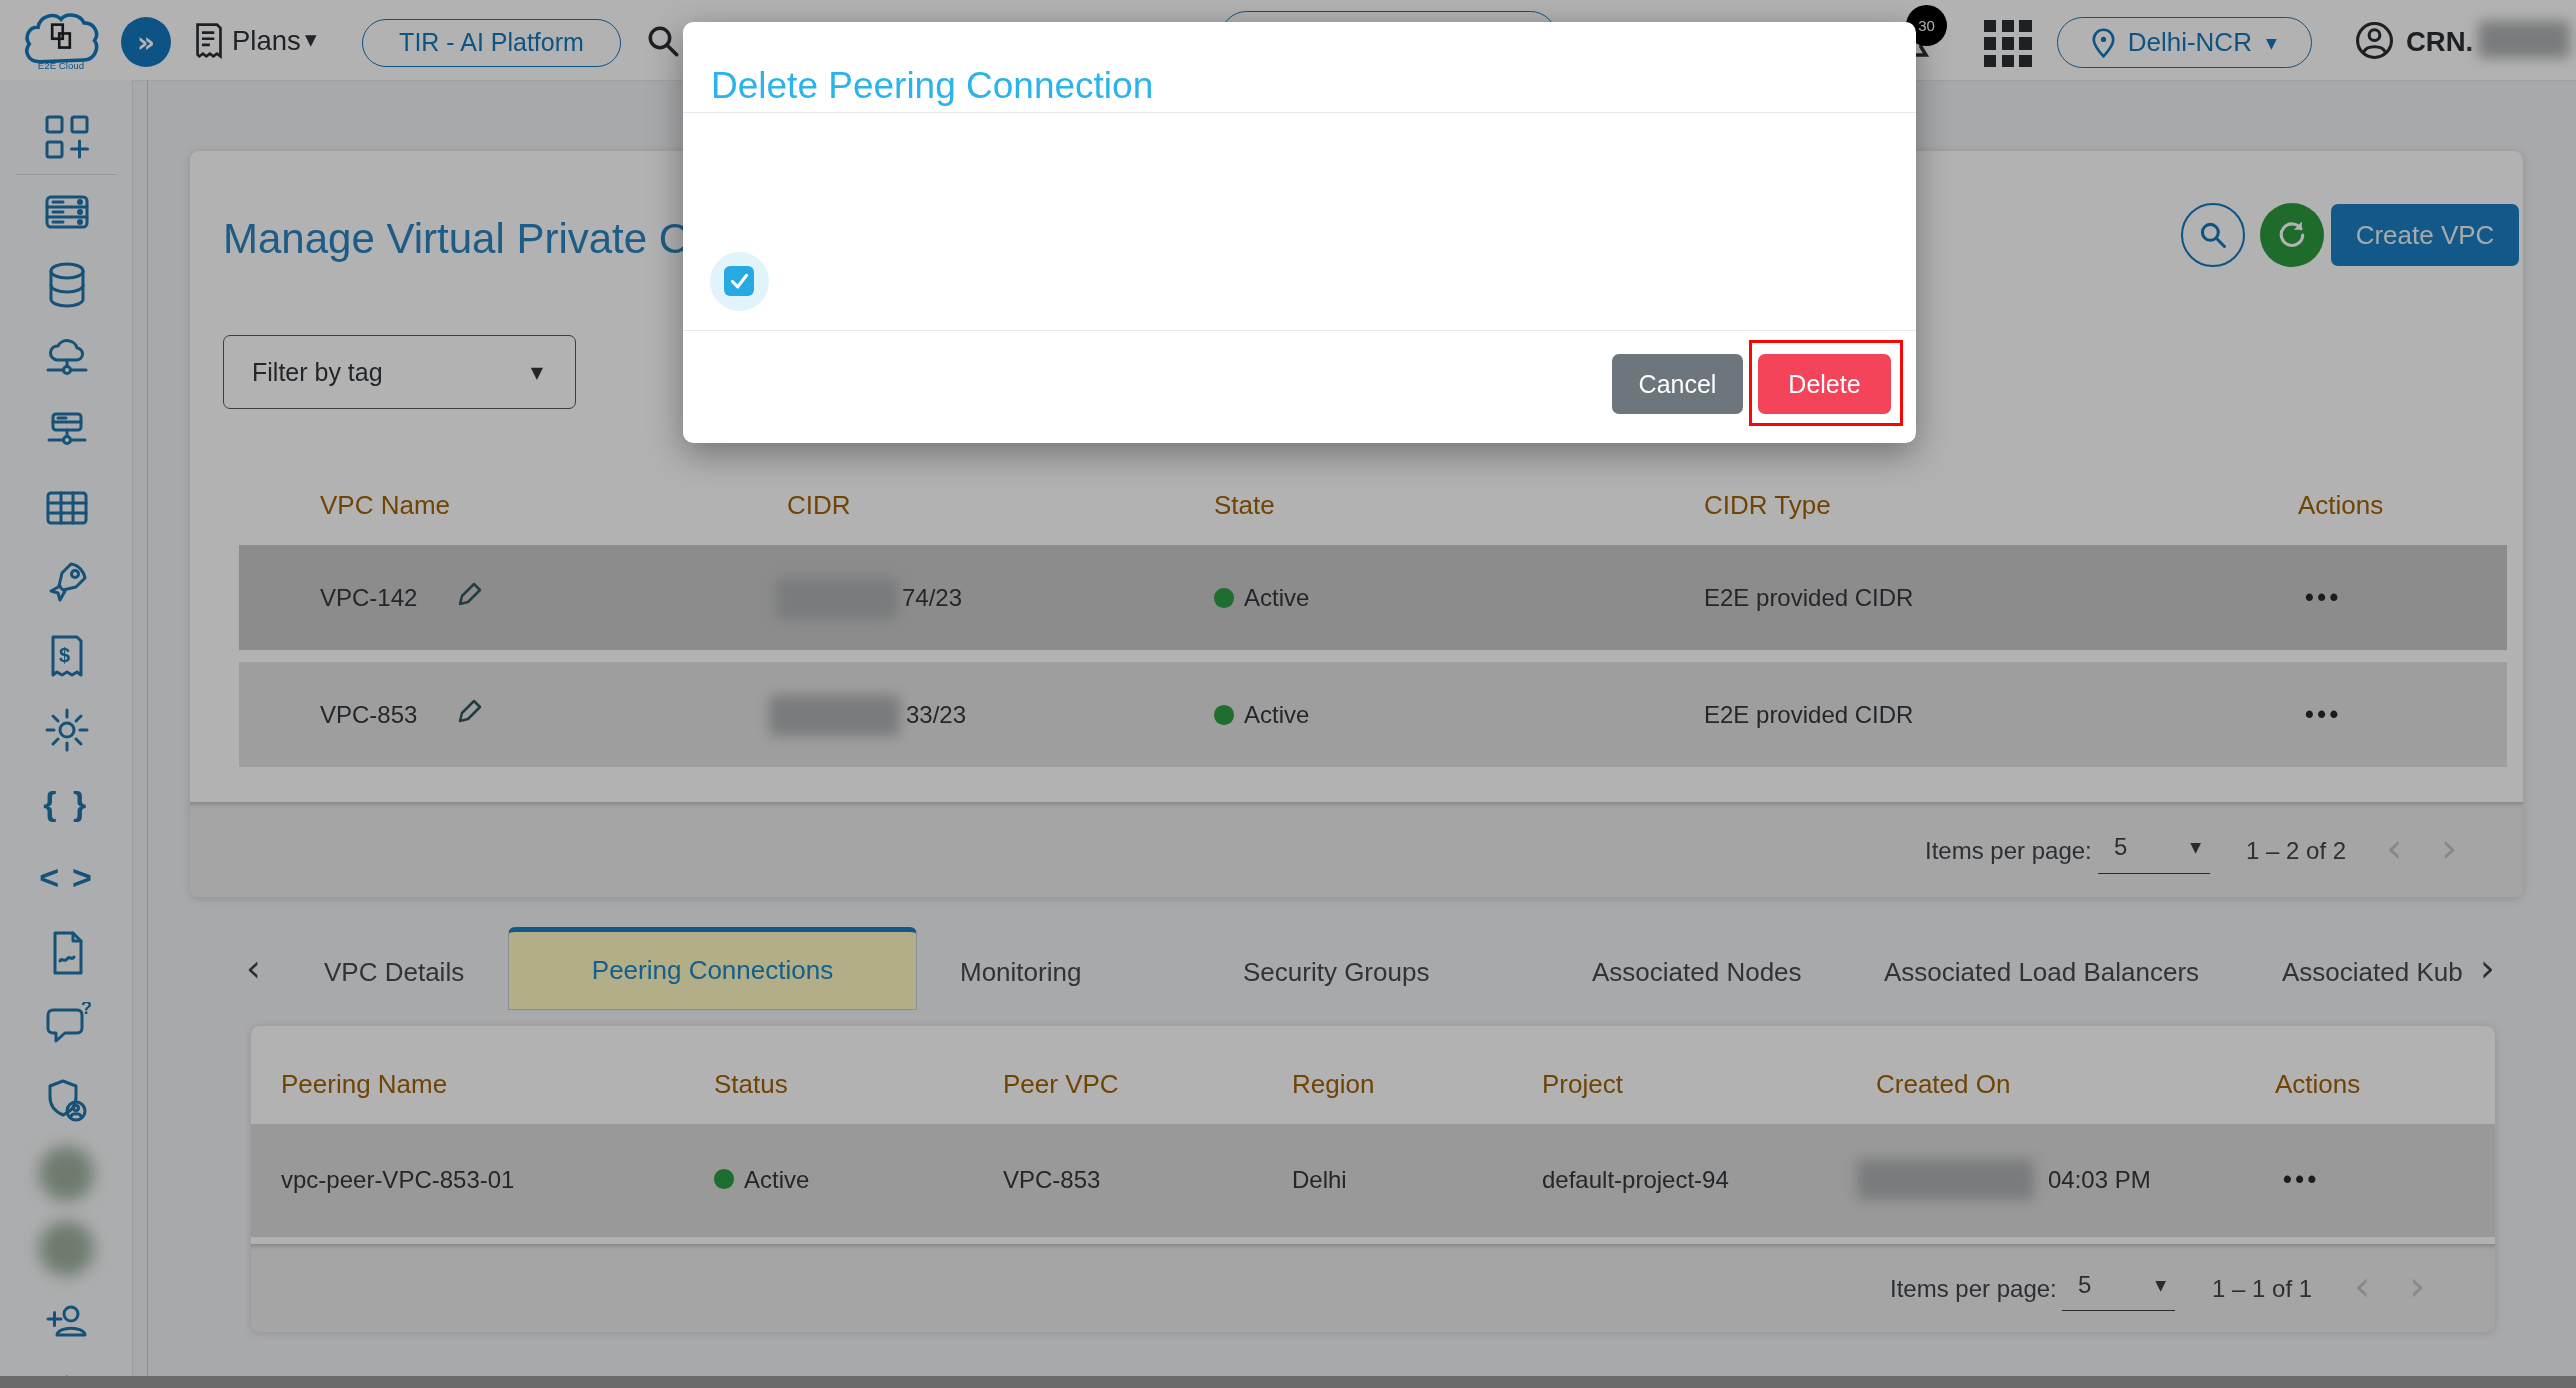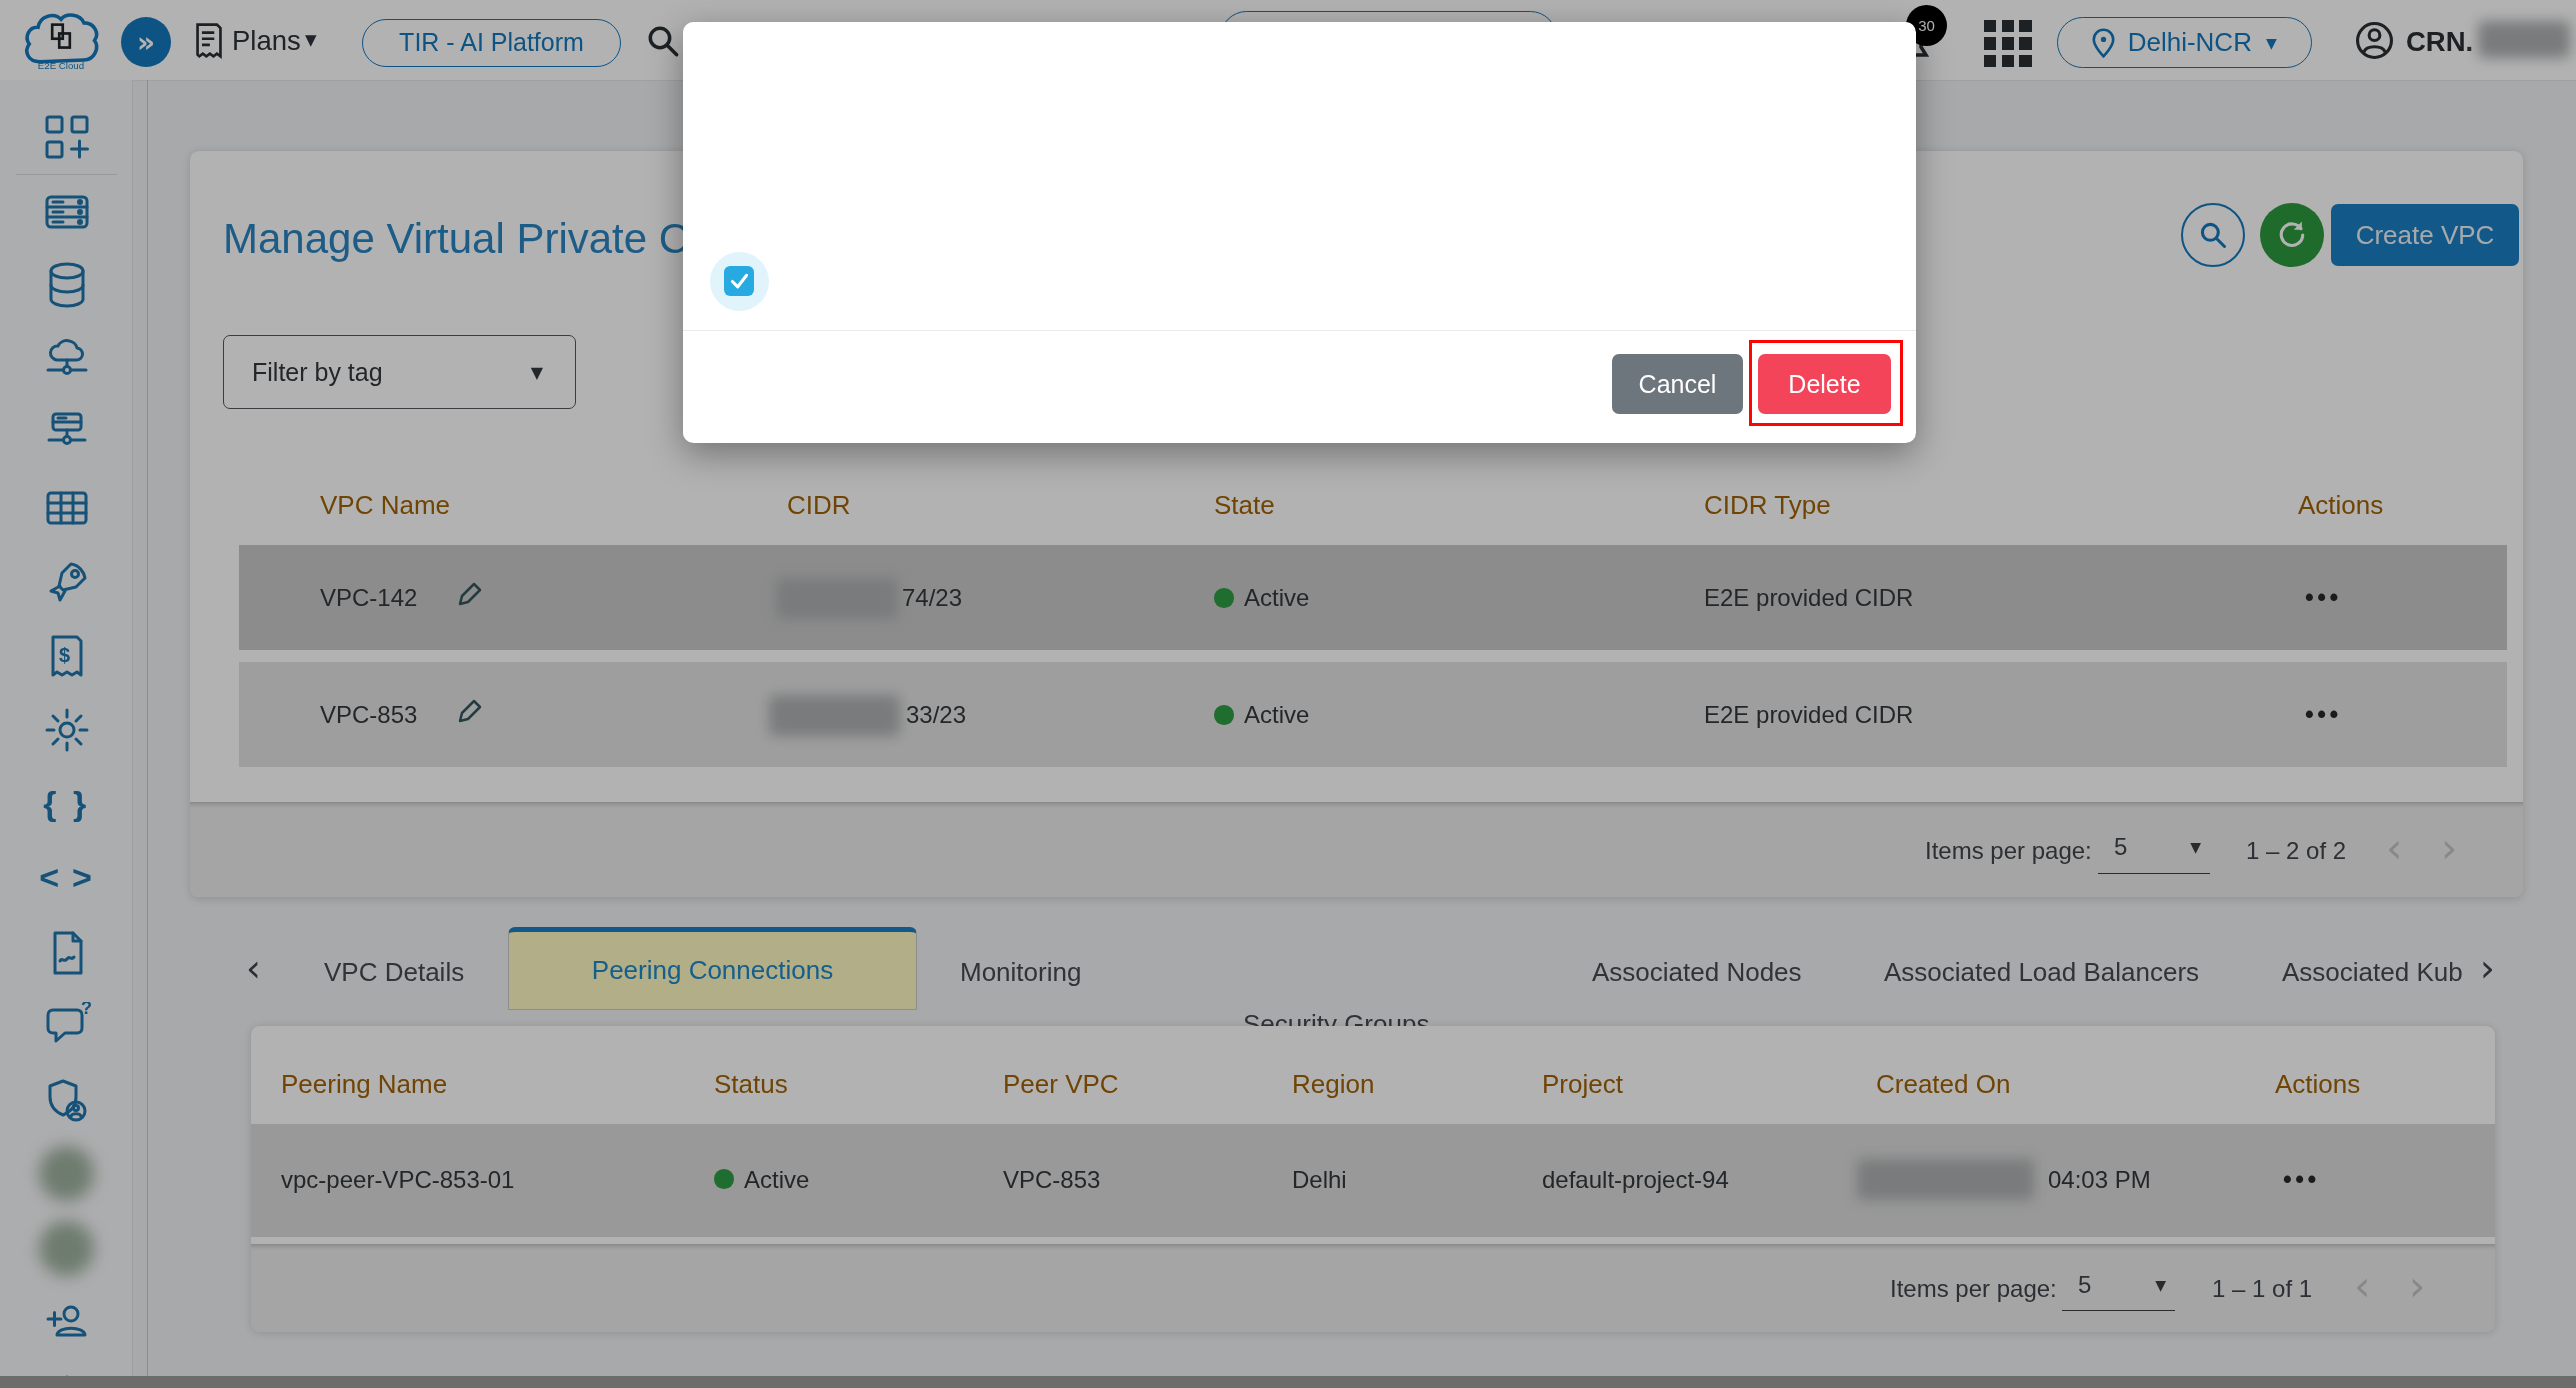--- a/index.html
+++ b/index.html
@@ -264,21 +264,21 @@
 <div class="abs pagtext" style="left:2246px;top:837px;">1 – 2 of 2</div>
 <div class="abs pgchev glyph" style="left:2386px;top:828px;">‹</div>
 <div class="abs pgchev glyph" style="left:2441px;top:828px;">›</div>
 
 <div class="abs tabchev glyph" style="left:246px;top:950px;">‹</div>
 <div class="abs tablabel" style="left:324px;top:957px;">VPC Details</div>
 <div class="abs" style="left:508px;top:927px;width:409px;height:83px;background:#fef9c3;border:0.9px solid #c7cacd;border-top:5.3px solid #1b7fc4;border-radius:7px 7px 0 0;box-sizing:border-box;display:flex;align-items:center;justify-content:center;">
   <span style="font-size:26px;color:#1e88c7;">Peering Connections</span>
 </div>
 <div class="abs tablabel" style="left:960px;top:957px;">Monitoring</div>
-<div class="abs tablabel" style="left:1243px;top:1009px;">Security Groups</div>
+<div class="abs tablabel" style="left:1243px;top:957px;">Security Groups</div>
 <div class="abs tablabel" style="left:1592px;top:957px;">Associated Nodes</div>
 <div class="abs tablabel" style="left:1884px;top:957px;">Associated Load Balancers</div>
 <div class="abs tablabel" style="left:2282px;top:957px;">Associated Kub</div>
 <div class="abs tabchev glyph" style="left:2480px;top:950px;">›</div>
 
 <div class="abs card" style="left:251px;top:1026px;width:2244px;height:305px;"></div>
 <div class="abs colhead" style="left:281px;top:1069px;">Peering Name</div>
 <div class="abs colhead" style="left:714px;top:1069px;">Status</div>
 <div class="abs colhead" style="left:1003px;top:1069px;">Peer VPC</div>
 <div class="abs colhead" style="left:1292px;top:1069px;">Region</div>
@@ -305,20 +305,23 @@
 </div>
 <div class="abs pagtext" style="left:2212px;top:1275px;">1 – 1 of 1</div>
 <div class="abs pgchev glyph" style="left:2354px;top:1266px;">‹</div>
 <div class="abs pgchev glyph" style="left:2409px;top:1266px;">›</div>
 
 <div class="abs" style="left:0;top:1376px;width:2576px;height:12.4px;background:#9b9b9b;"></div>
 
 <div class="abs" id="dim"></div>
 
 <div class="abs" id="modal">
+  <div style="position:absolute;left:0;top:0;width:100%;height:91px;border-bottom:1.8px solid #e8eaed;box-sizing:border-box;">
+    <div style="position:absolute;left:28px;top:43px;font-size:37px;font-weight:500;color:#2bb3ea;white-space:nowrap;">Delete Peering Connection</div>
+  </div>
   <div style="position:absolute;left:26.6px;top:230px;width:59px;height:59px;border-radius:50%;background:rgba(39,169,225,0.14);"></div>
   <div style="position:absolute;left:41px;top:244px;width:30px;height:30px;border-radius:6.2px;background:#27a9e1;display:flex;align-items:center;justify-content:center;">
     <svg width="23" height="23" viewBox="0 0 26 26">
       <path d="M5 13 L11 19 L21 6" fill="none" stroke="#fff" stroke-width="3.5" stroke-linecap="round" stroke-linejoin="round"></path>
     </svg>
   </div>
   <div style="position:absolute;left:0;top:308px;width:100%;height:0;border-top:1.8px solid #e8eaed;"></div>
   <div class="btn" style="position:absolute;left:929px;top:332px;width:131px;height:60px;background:#6d757d;">Cancel</div>
   <div class="btn" style="position:absolute;left:1075px;top:332px;width:133px;height:60px;background:#f4445a;">Delete</div>
 </div>

